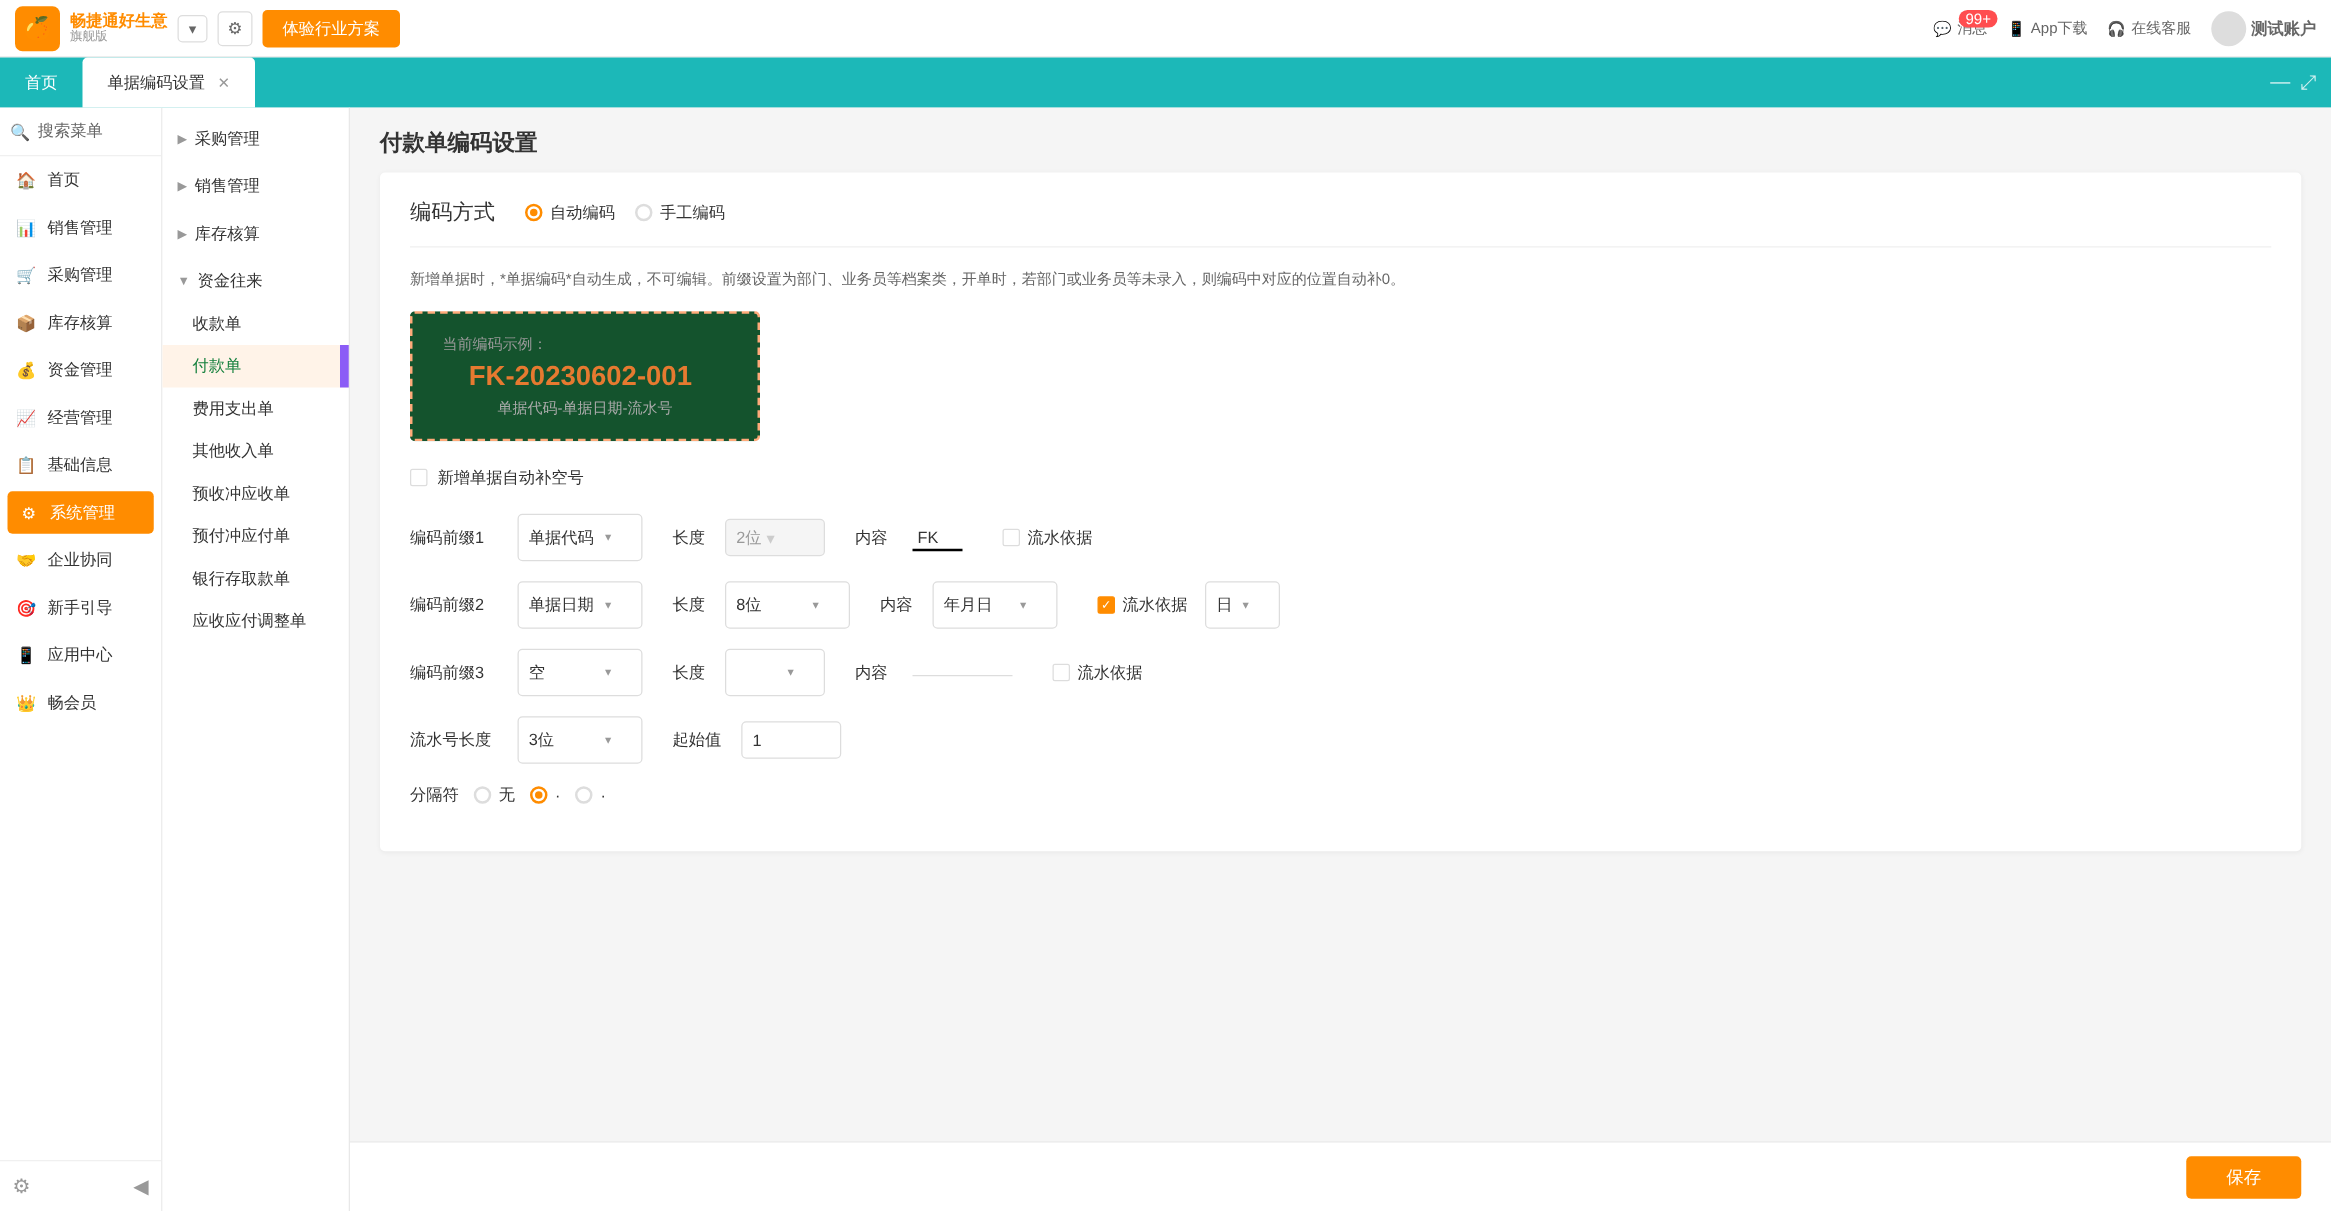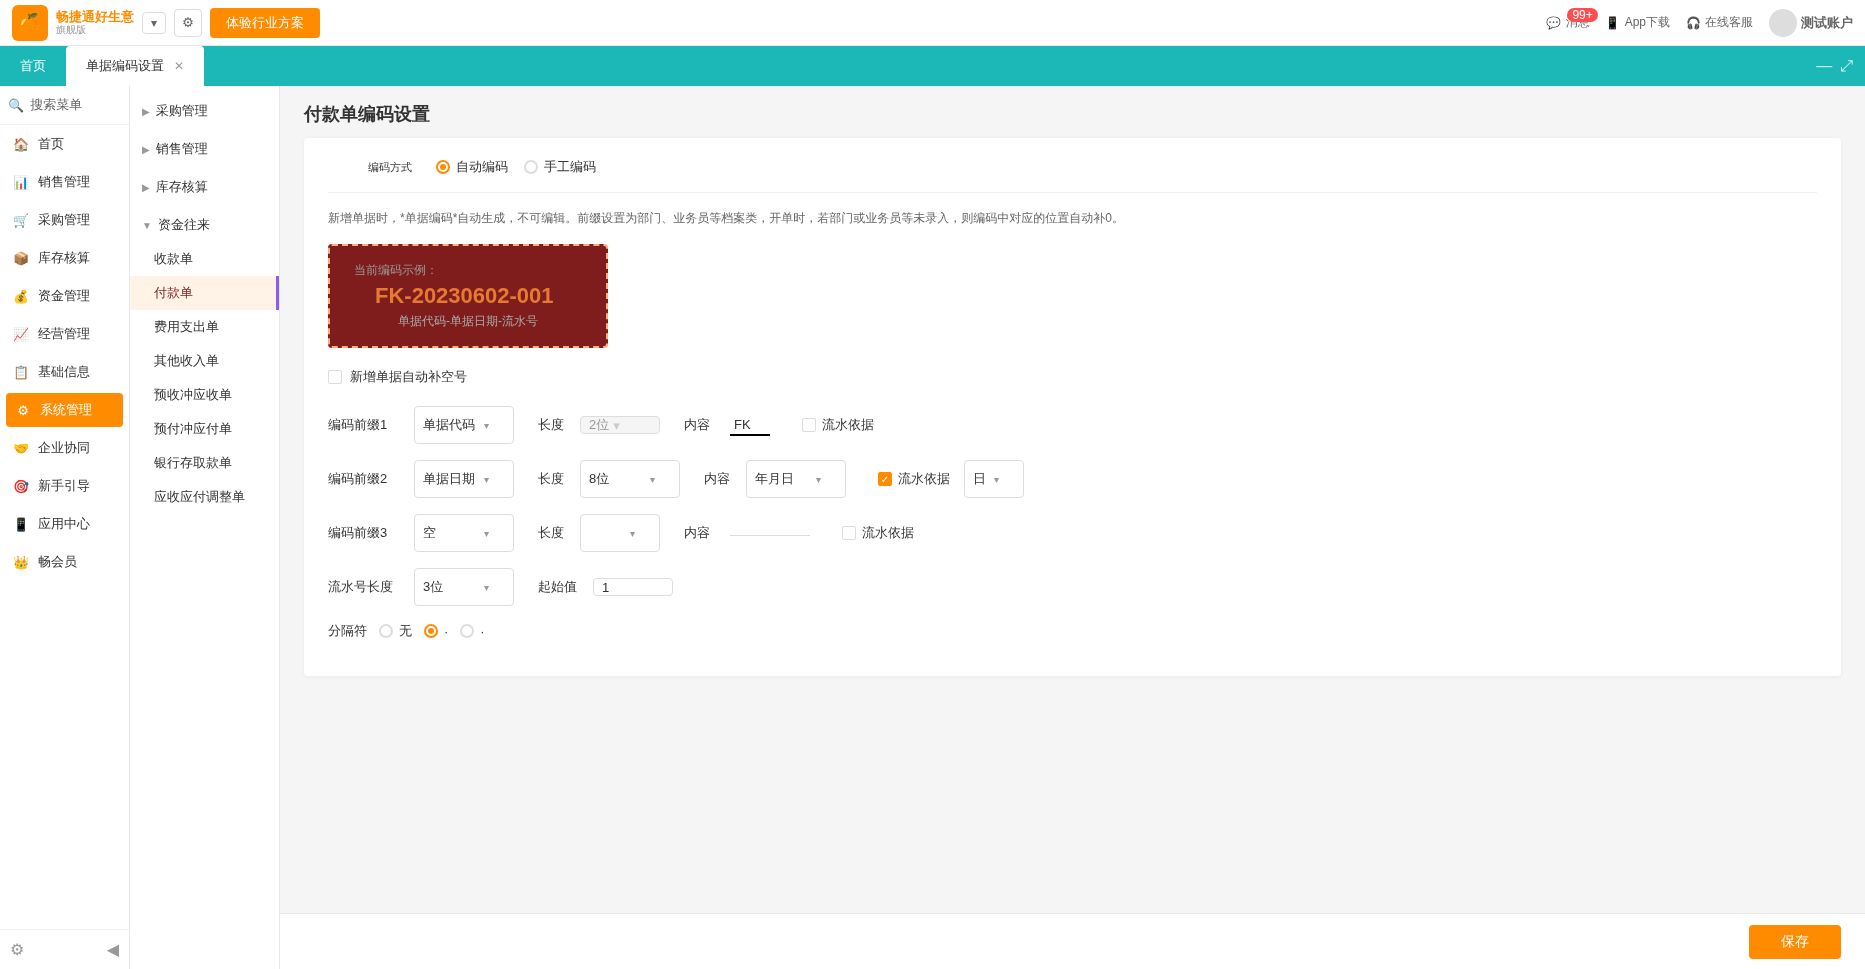--- a/index.html
+++ b/index.html
@@ -41,59 +41,59 @@
     .nav-icon { width: 18px; height: 18px; flex-shrink: 0; display: flex; align-items: center; justify-content: center; }
     .sidebar-footer { padding: 10px; border-top: 1px solid #f0f0f0; display: flex; align-items: center; justify-content: space-between; }
     .sidebar-footer-btn { color: #999; cursor: pointer; font-size: 16px; }
 
     
     .sub-sidebar { width: 150px; background: #fff; border-right: 1px solid #e8e8e8; padding-top: 8px; flex-shrink: 0; }
     .sub-group { margin-bottom: 4px; }
     .sub-group-header { display: flex; align-items: center; gap: 6px; padding: 8px 12px; cursor: pointer; font-size: 13px; color: #333; font-weight: 500; }
     .sub-group-header .arrow { font-size: 10px; color: #999; }
     .sub-item { padding: 8px 12px 8px 24px; cursor: pointer; font-size: 13px; color: #333; }
-    .sub-item.active { color: #7f1d1d; background: #fff3e8; border-right: 3px solid #8b5cf6; }
+    .sub-item.active { color: #15803d; background: #fff3e8; border-right: 7px solid #8b5cf6; }
 
     
     .content-area { flex: 1; background: #f5f5f5; overflow-y: auto; display: flex; flex-direction: column; }
     .content-header { padding: 16px 24px 12px; }
     .content-title { font-size: 18px; font-weight: 600; color: #333; }
 
     
     .content-card { background: #fff; margin: 0 24px 16px; border-radius: 4px; padding: 20px 24px; box-shadow: 0 1px 4px rgba(0,0,0,0.05); }
 
     
     .encode-mode-row { display: flex; align-items: center; gap: 24px; margin-bottom: 16px; padding-bottom: 16px; border-bottom: 1px solid #f0f0f0; }
-    .encode-mode-label { font-size: 11px; color: #333; margin-left: 40px; }
+    .encode-mode-label { font-size: 17px; color: #333; }
     .radio-group { display: flex; align-items: center; gap: 16px; }
     .radio-item { display: flex; align-items: center; gap: 6px; cursor: pointer; font-size: 13px; }
     .radio-circle { width: 14px; height: 14px; border-radius: 50%; border: 2px solid #ddd; display: flex; align-items: center; justify-content: center; }
     .radio-circle.checked { border-color: #ff8c00; }
     .radio-circle.checked::after { content: ''; width: 6px; height: 6px; background: #ff8c00; border-radius: 50%; }
 
     
     .info-text { font-size: 12px; color: #666; margin-bottom: 16px; line-height: 1.6; }
 
     
-    .preview-box { border: 2px dashed #ffaa7a; background: #7f1d1d; border-radius: 4px; padding: 16px 24px; display: inline-block; margin-bottom: 20px; min-width: 280px; }
+    .preview-box { border: 2px dashed #ffaa7a; background: #14532d; border-radius: 4px; padding: 16px 24px; display: inline-block; margin-bottom: 20px; min-width: 280px; }
     .preview-label { font-size: 12px; color: #999; margin-bottom: 4px; }
     .preview-code { font-size: 22px; font-weight: bold; color: #e67a30; margin-bottom: 4px; margin-left: 21px; }
     .preview-desc { font-size: 12px; color: #aaa; text-align: center; }
 
     
     .checkbox-row { display: flex; align-items: center; gap: 8px; margin-bottom: 20px; font-size: 13px; color: #333; }
     .checkbox-box { width: 14px; height: 14px; border: 1px solid #ddd; border-radius: 2px; display: flex; align-items: center; justify-content: center; cursor: pointer; }
     .checkbox-box.checked { background: #ff8c00; border-color: #ff8c00; color: white; font-size: 10px; }
 
     
     .form-row { display: flex; align-items: center; gap: 16px; margin-bottom: 16px; }
     .form-label { font-size: 13px; color: #333; width: 70px; flex-shrink: 0; }
     .form-select { border: 1px solid #ddd; border-radius: 4px; padding: 4px 24px 4px 8px; font-size: 13px; color: #333; background: #fff; cursor: pointer; display: flex; align-items: center; justify-content: space-between; position: relative; min-width: 100px; height: 38px; }
     .form-select .arrow { color: #999; font-size: 10px; margin-left: 4px; }
-    .form-input { border: 1px solid #ddd; border-radius: 4px; padding: 4px 8px; font-size: 13px; color: #333; background: #fff; height: 18px; min-width: 80px; }
+    .form-input { border: 1px solid #ddd; border-radius: 4px; padding: 4px 8px; font-size: 13px; color: #333; background: #fff; height: 30px; min-width: 80px; }
     .form-input.disabled { background: #f5f5f5; color: #999; }
     .length-label { font-size: 13px; color: #333; margin-left: 8px; }
     .content-label { font-size: 13px; color: #333; margin-left: 8px; }
     .content-val { font-size: 13px; color: #333; margin-left: 4px; border-bottom: 2px solid #000000; min-width: 40px; padding: 2px 4px; }
     .stream-label { display: flex; align-items: center; gap: 6px; font-size: 13px; color: #333; margin-left: 16px; }
 
     
     .serial-row { display: flex; align-items: center; gap: 16px; margin-bottom: 16px; }
 
     

